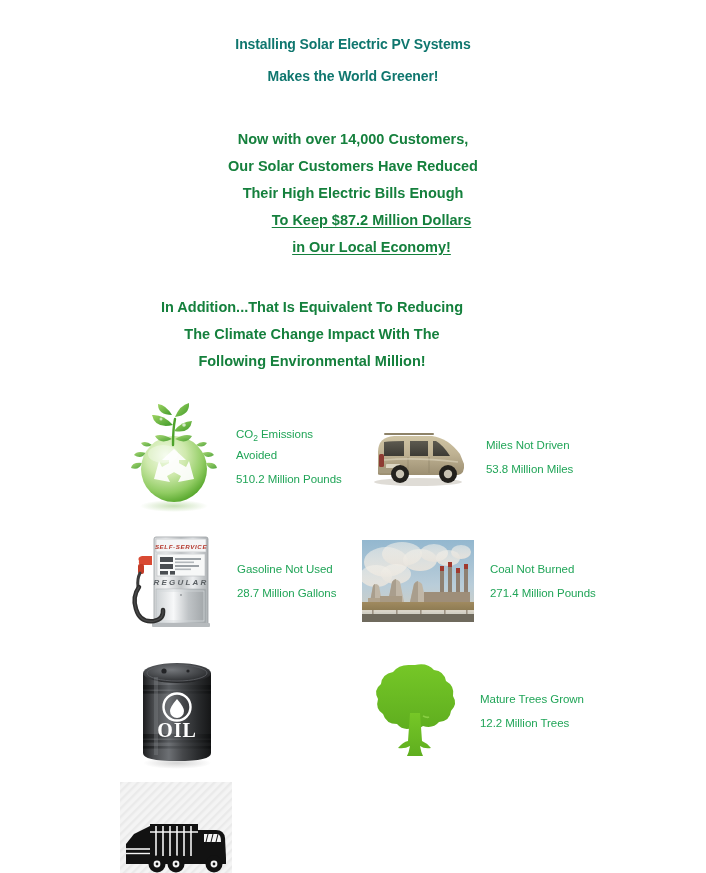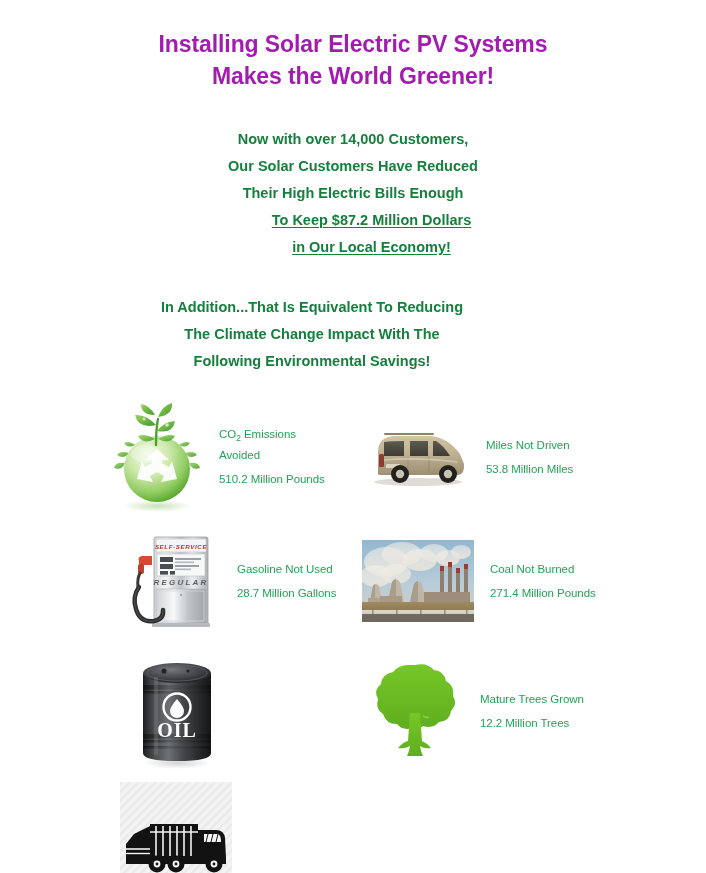--- a/index.html
+++ b/index.html
@@ -18,22 +18,22 @@
   }
 
   
   .headline-block {
     position: absolute;
     left: 0; top: 28px;
     width: 706px;
     text-align: center;
   }
   .headline-line {
-    color: #a21caf;
-    font-size: 23px;
+    color: #0f766e;
+    font-size: 14px;
     font-weight: bold;
     letter-spacing: -0.1px;
     line-height: 32px;
     white-space: nowrap;
   }
 
   .sub-block {
     position: absolute;
     left: 0; top: 126px;
     width: 706px;
@@ -118,28 +118,28 @@
   <div class="sub-line">Now with over 14,000 Customers,</div>
   <div class="sub-line">Our Solar Customers Have Reduced</div>
   <div class="sub-line">Their High Electric Bills Enough</div>
   <div class="sub-line is-underlined">To Keep $87.2 Million Dollars</div>
   <div class="sub-line is-underlined">in Our Local Economy!</div>
 </div>
 
 <div class="sub-block-2">
   <div class="sub-line">In Addition...That Is Equivalent To Reducing</div>
   <div class="sub-line">The Climate Change Impact With The</div>
-  <div class="sub-line">Following Environmental Savings!</div>
+  <div class="sub-line">Following Environmental Million!</div>
 </div>
 
 <div class="stats">
 
   <div class="stat-row" style="height:128px;">
 
-    <div class="stat-cell" style="left:109px; top:6px; width:225px; height:118px;">
+    <div class="stat-cell" style="left:126px; top:6px; width:225px; height:118px;">
       <div class="stat-figure art-globe">
         <svg viewBox="0 0 96 112" width="96" height="112" aria-hidden="true">
           <defs>
             <radialGradient id="gGlobe" cx="38%" cy="30%" r="72%">
               <stop offset="0%" stop-color="#f2fbe8"></stop>
               <stop offset="42%" stop-color="#cfe9ad"></stop>
               <stop offset="78%" stop-color="#91cc63"></stop>
               <stop offset="100%" stop-color="#5aa92f"></stop>
             </radialGradient>
             <linearGradient id="gLeaf" x1="0" y1="0" x2="1" y2="1">

